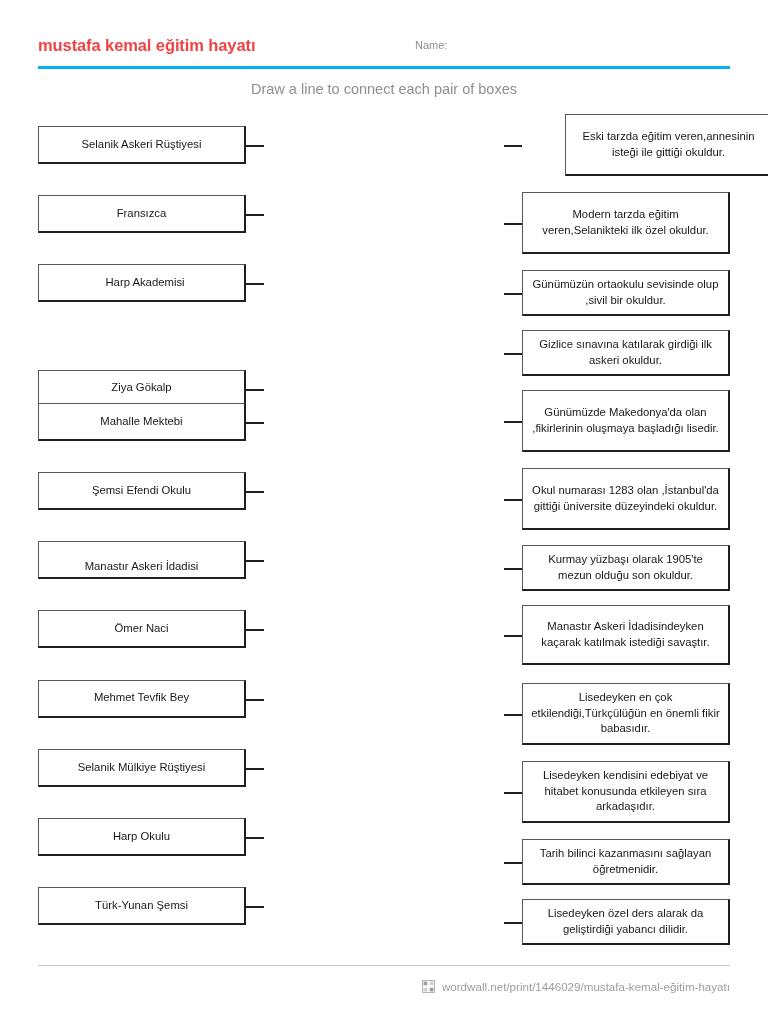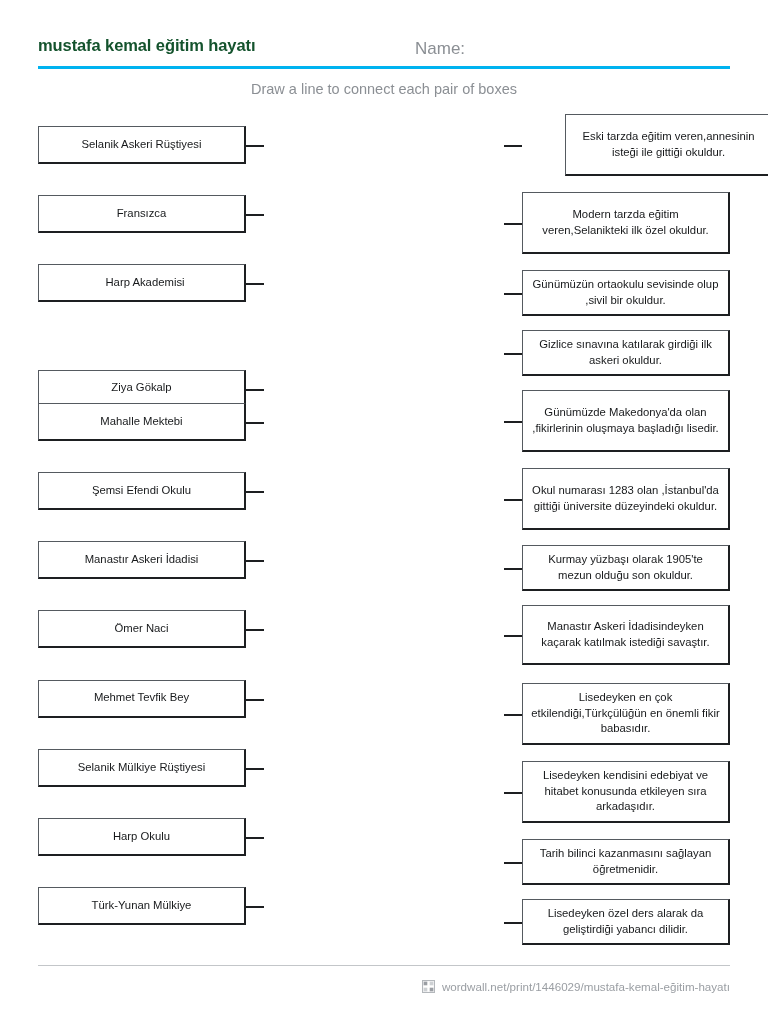--- a/index.html
+++ b/index.html
@@ -30,29 +30,29 @@
     top: 36px;
     width: 692px;
     height: 34px;
   }
   .worksheet-title {
     position: absolute;
     left: 0;
     top: 0;
     font-size: 16.5px;
     font-weight: bold;
-    color: #14532d;
+    color: #ef4444;
     letter-spacing: -0.1px;
     white-space: nowrap;
   }
   .name-label {
     position: absolute;
     left: 377px;
     top: 3px;
-    font-size: 17px;
+    font-size: 11px;
     color: #8b8f94;
     white-space: nowrap;
   }
   .header-rule {
     position: absolute;
     left: 38px;
     top: 66px;
     width: 692px;
     height: 3px;
     background: #00b3f0;
@@ -203,21 +203,21 @@
           </div>
           <div class="stub stub-right"></div>
         </div>
         <div class="item" style="top: 472px;">
           <div class="box" style="height: 38px;">
             <span class="box-text">Şemsi Efendi Okulu</span>
           </div>
           <div class="stub stub-right"></div>
         </div>
         <div class="item" style="top: 541.2px;">
-          <div class="box" style="height: 38px;">
+          <div class="box" style="height: 38px; align-items: flex-end;">
             <span class="box-text">Manastır Askeri İdadisi</span>
           </div>
           <div class="stub stub-right"></div>
         </div>
         <div class="item" style="top: 610.4px;">
           <div class="box" style="height: 38px;">
             <span class="box-text">Ömer Naci</span>
           </div>
           <div class="stub stub-right"></div>
         </div>
@@ -234,21 +234,21 @@
           <div class="stub stub-right"></div>
         </div>
         <div class="item" style="top: 818px;">
           <div class="box" style="height: 38px;">
             <span class="box-text">Harp Okulu</span>
           </div>
           <div class="stub stub-right"></div>
         </div>
         <div class="item" style="top: 887.2px;">
           <div class="box" style="height: 38px;">
-            <span class="box-text">Türk-Yunan Mülkiye</span>
+            <span class="box-text">Türk-Yunan Şemsi</span>
           </div>
           <div class="stub stub-right"></div>
         </div>
       </div>
     <div class="col col-right">
         <div class="item" style="top: 114px; padding-left: 43px;">
           <div class="box" style="height: 62px;">
             <span class="box-text">Eski tarzda eğitim veren,annesinin isteği ile gittiği okuldur.</span>
           </div>
           <div class="stub stub-left"></div>

